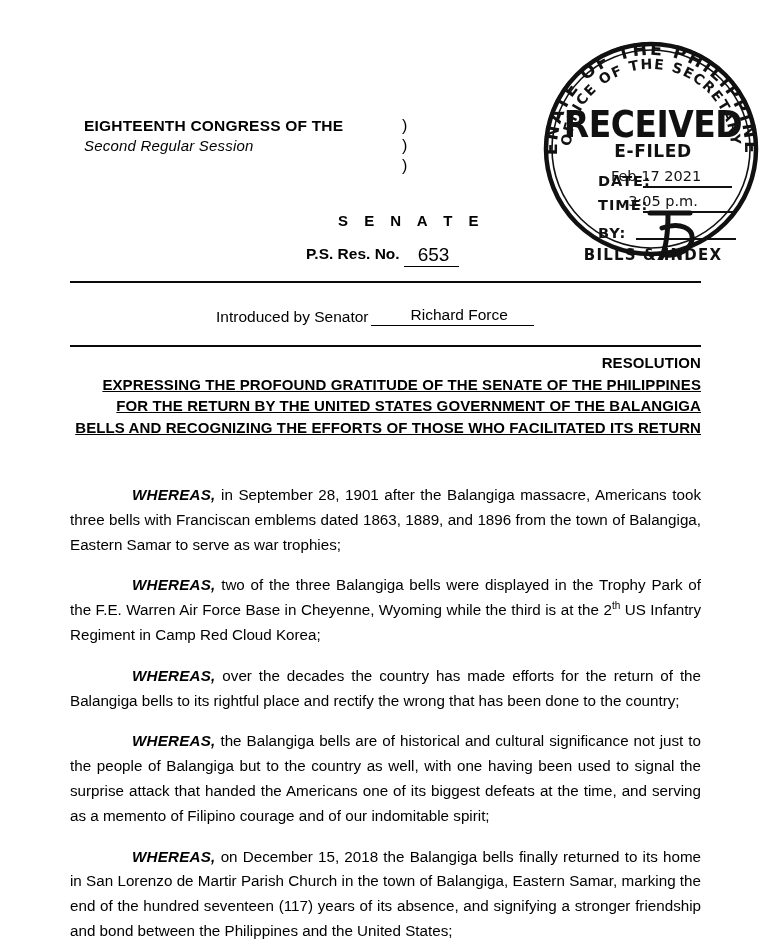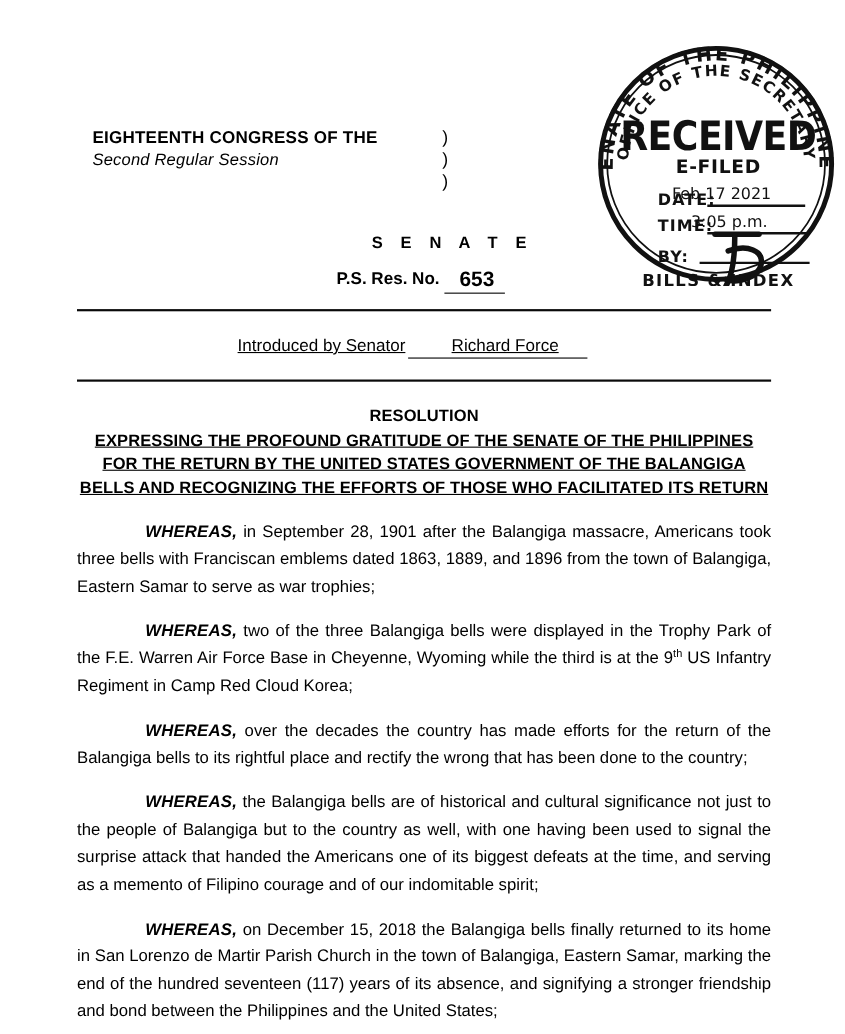--- a/index.html
+++ b/index.html
@@ -63,21 +63,21 @@
     left: 306px;
     top: 245px;
     font-weight: bold;
     font-size: 15.5px;
     display: flex;
     align-items: flex-start;
     gap: 4px;
   }
   .resno .num {
     font-size: 19px;
-    font-weight: bold;
+    font-weight: normal;
     border-bottom: 1.6px solid #000;
     padding: 0 10px 1px 14px;
     line-height: 1.05;
   }
 
   
   .rule {
     position: absolute;
     left: 70px;
     width: 631px;
@@ -87,58 +87,57 @@
   .rule.top { top: 281px; }
   .rule.bottom { top: 345px; }
 
   
   .introduced {
     position: absolute;
     left: 216px;
     top: 306px;
     font-size: 15.5px;
     display: flex;
-    align-items: flex-start;
+    align-items: flex-end;
     gap: 2px;
-    text-decoration: underline;
   }
   .introduced .senator-name {
     border-bottom: 1.6px solid #000;
     padding: 0 26px 1px 40px;
     font-size: 15.5px;
     line-height: 1.15;
   }
 
   
   .res-title {
     position: absolute;
     left: 70px;
-    top: 368px;
+    top: 352px;
     width: 631px;
-    text-align: center;
+    text-align: right;
     font-weight: bold;
     font-size: 15px;
     line-height: 21.5px;
     letter-spacing: 0.1px;
   }
   .res-title .word { display: block; }
   .res-title .body-lines { display: block; text-decoration: underline; }
 
   
   .body {
     position: absolute;
     left: 70px;
     top: 467px;
     width: 631px;
   }
   .clause {
     text-align: justify;
     font-size: 15.2px;
     line-height: 24.8px;
-    margin: 5px 0 16px 0;
+    margin: 16px 0 16px 0;
     text-indent: 62px;
     hyphens: none;
   }
   .clause .whereas {
     font-weight: bold;
     font-style: italic;
     letter-spacing: 0.2px;
   }
   .clause sup {
     font-size: 0.66em;
@@ -193,21 +192,21 @@
     <span class="body-lines">EXPRESSING THE PROFOUND GRATITUDE OF THE SENATE OF THE PHILIPPINES FOR THE RETURN BY THE UNITED STATES GOVERNMENT OF THE BALANGIGA BELLS AND RECOGNIZING THE EFFORTS OF THOSE WHO FACILITATED ITS RETURN</span>
   </div>
 
   <div class="body">
 
     <p class="clause">
       <span class="whereas">WHEREAS,</span><span> in September 28, 1901 after the Balangiga massacre, Americans took three bells with Franciscan emblems dated 1863, 1889, and 1896 from the town of Balangiga, Eastern Samar to serve as war trophies;</span>
     </p>
 
     <p class="clause">
-      <span class="whereas">WHEREAS,</span><span> two of the three Balangiga bells were displayed in the Trophy Park of the F.E. Warren Air Force Base in Cheyenne, Wyoming while the third is at the 9</span><sup>th</sup><span> US Infantry Regiment in Camp Red Cloud Korea;</span>
+      <span class="whereas">WHEREAS,</span><span> two of the three Balangiga bells were displayed in the Trophy Park of the F.E. Warren Air Force Base in Cheyenne, Wyoming while the third is at the 2</span><sup>th</sup><span> US Infantry Regiment in Camp Red Cloud Korea;</span>
     </p>
 
     <p class="clause">
       <span class="whereas">WHEREAS,</span><span> over the decades the country has made efforts for the return of the Balangiga bells to its rightful place and rectify the wrong that has been done to the country;</span>
     </p>
 
     <p class="clause">
       <span class="whereas">WHEREAS,</span><span> the Balangiga bells are of historical and cultural significance not just to the people of Balangiga but to the country as well, with one having been used to signal the surprise attack that handed the Americans one of its biggest defeats at the time, and serving as a memento of Filipino courage and of our indomitable spirit;</span>
     </p>
 

